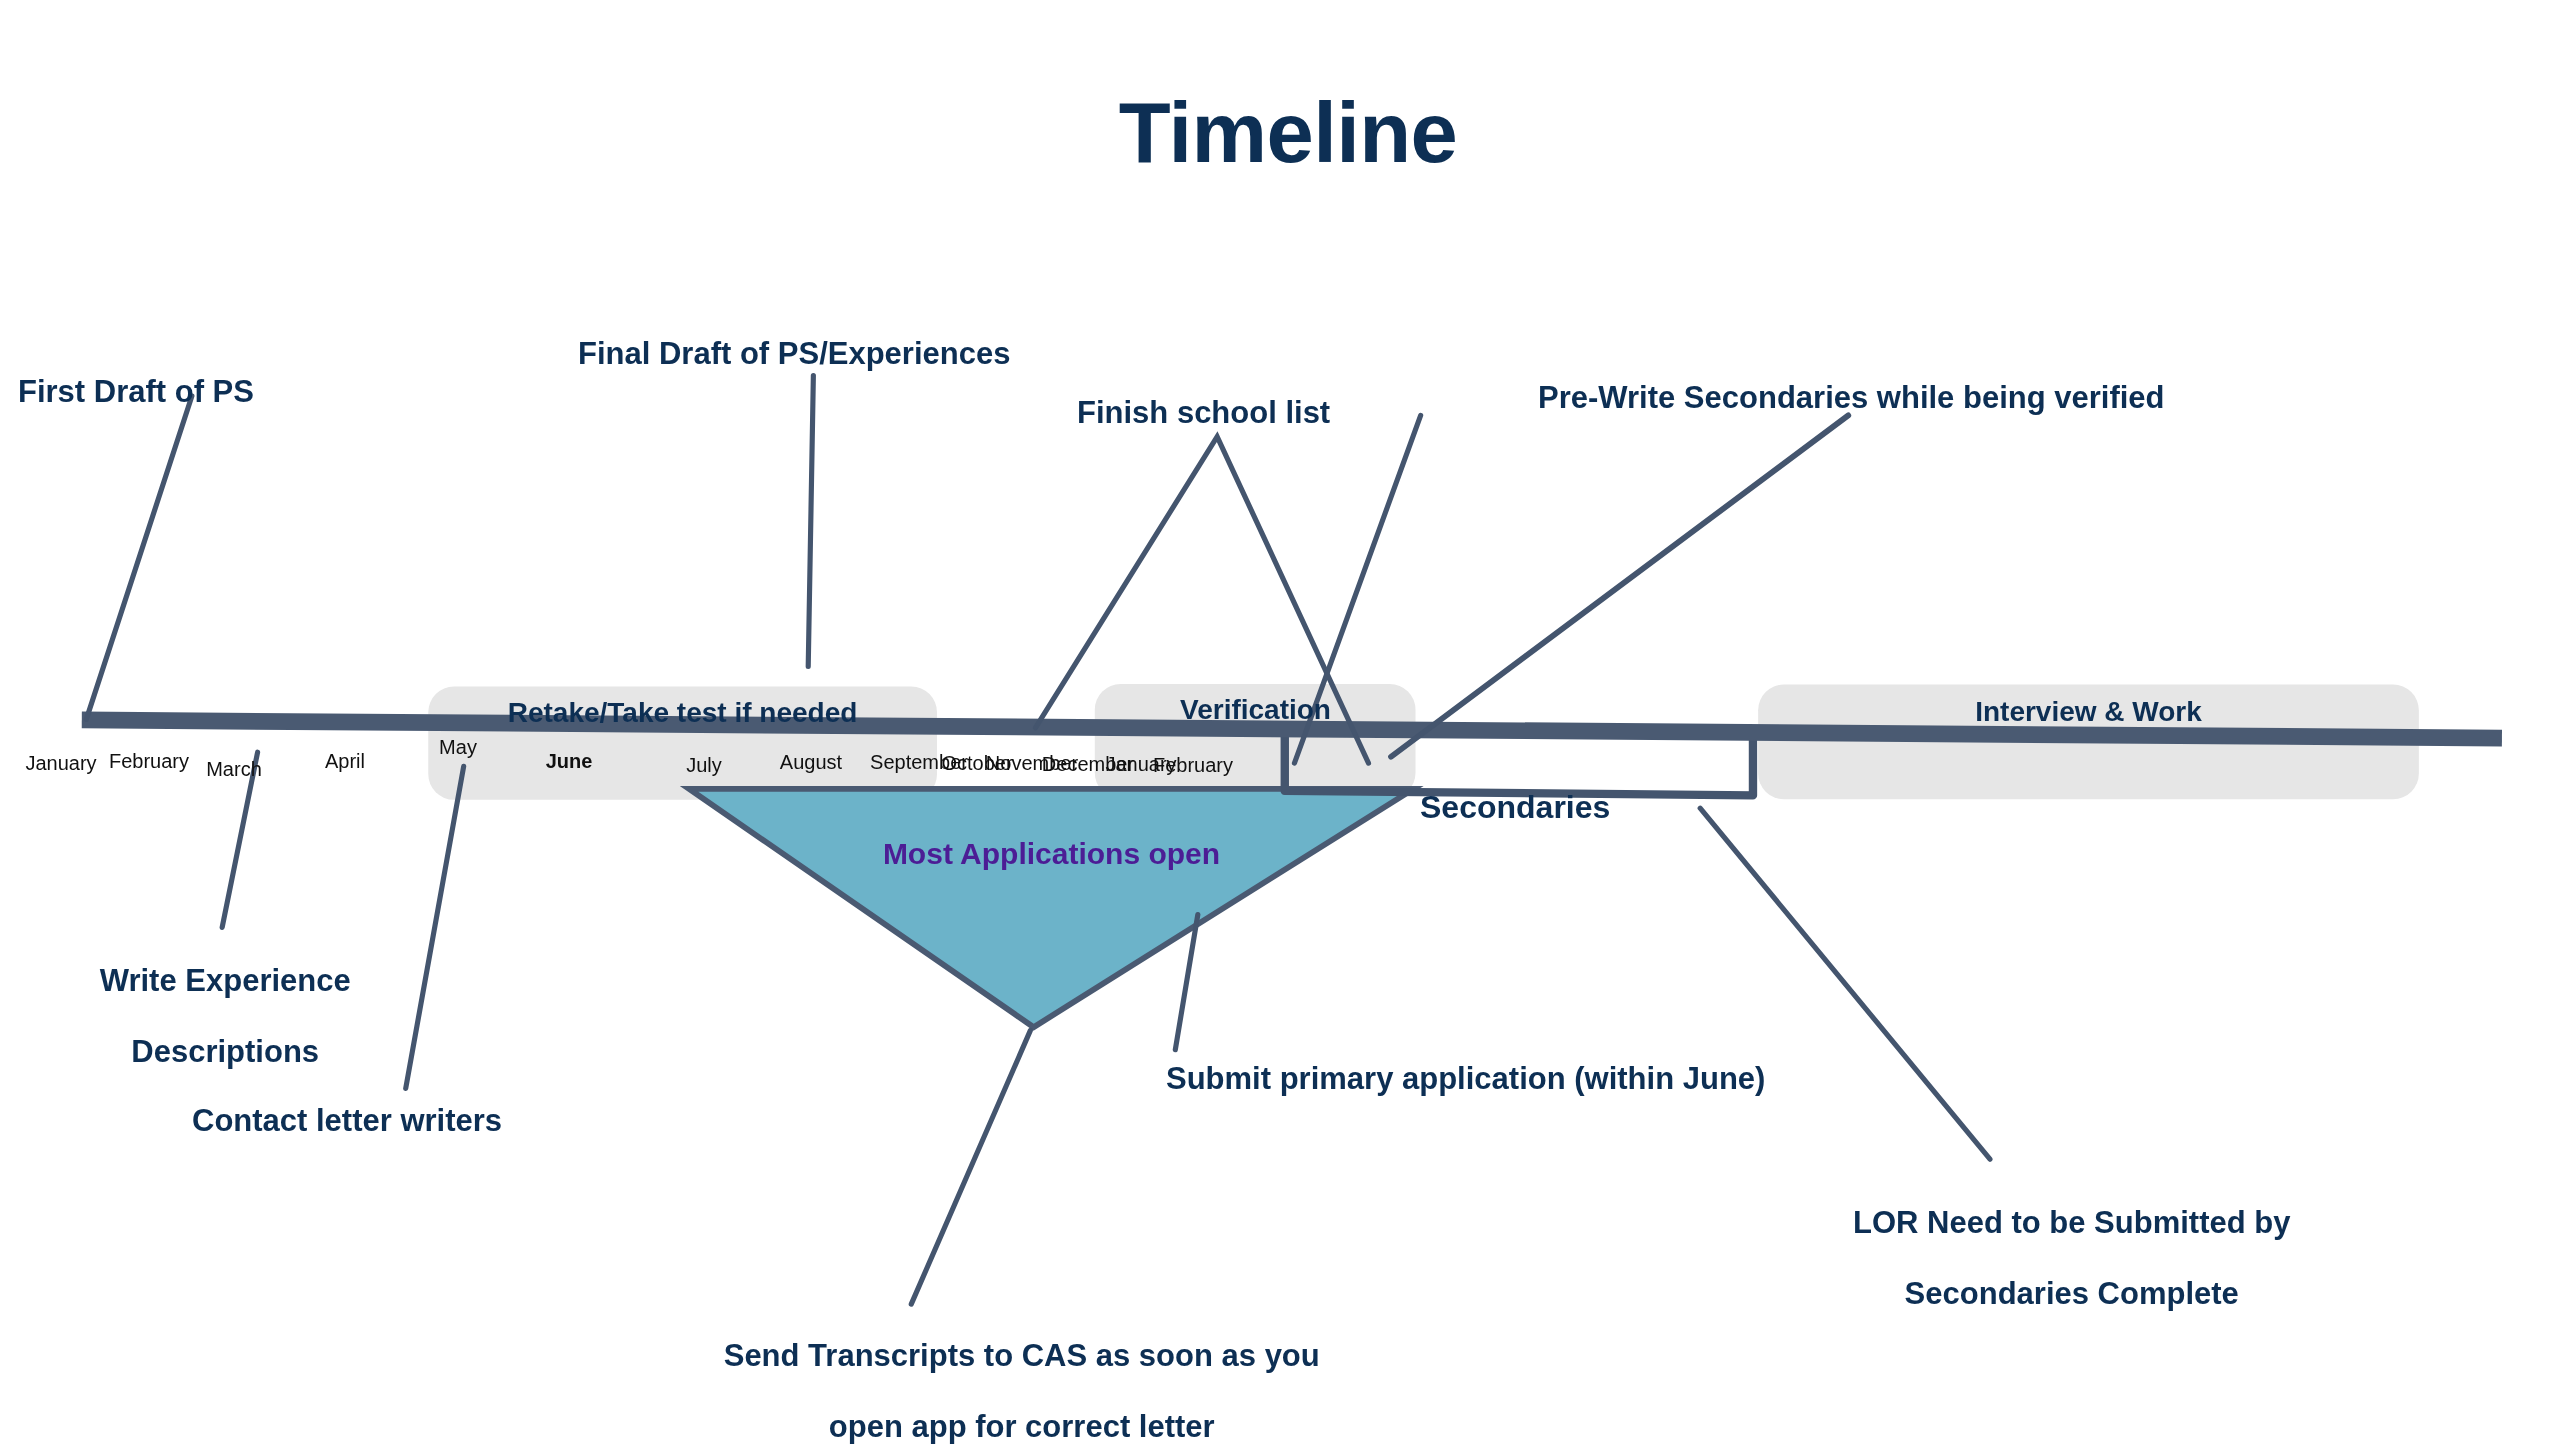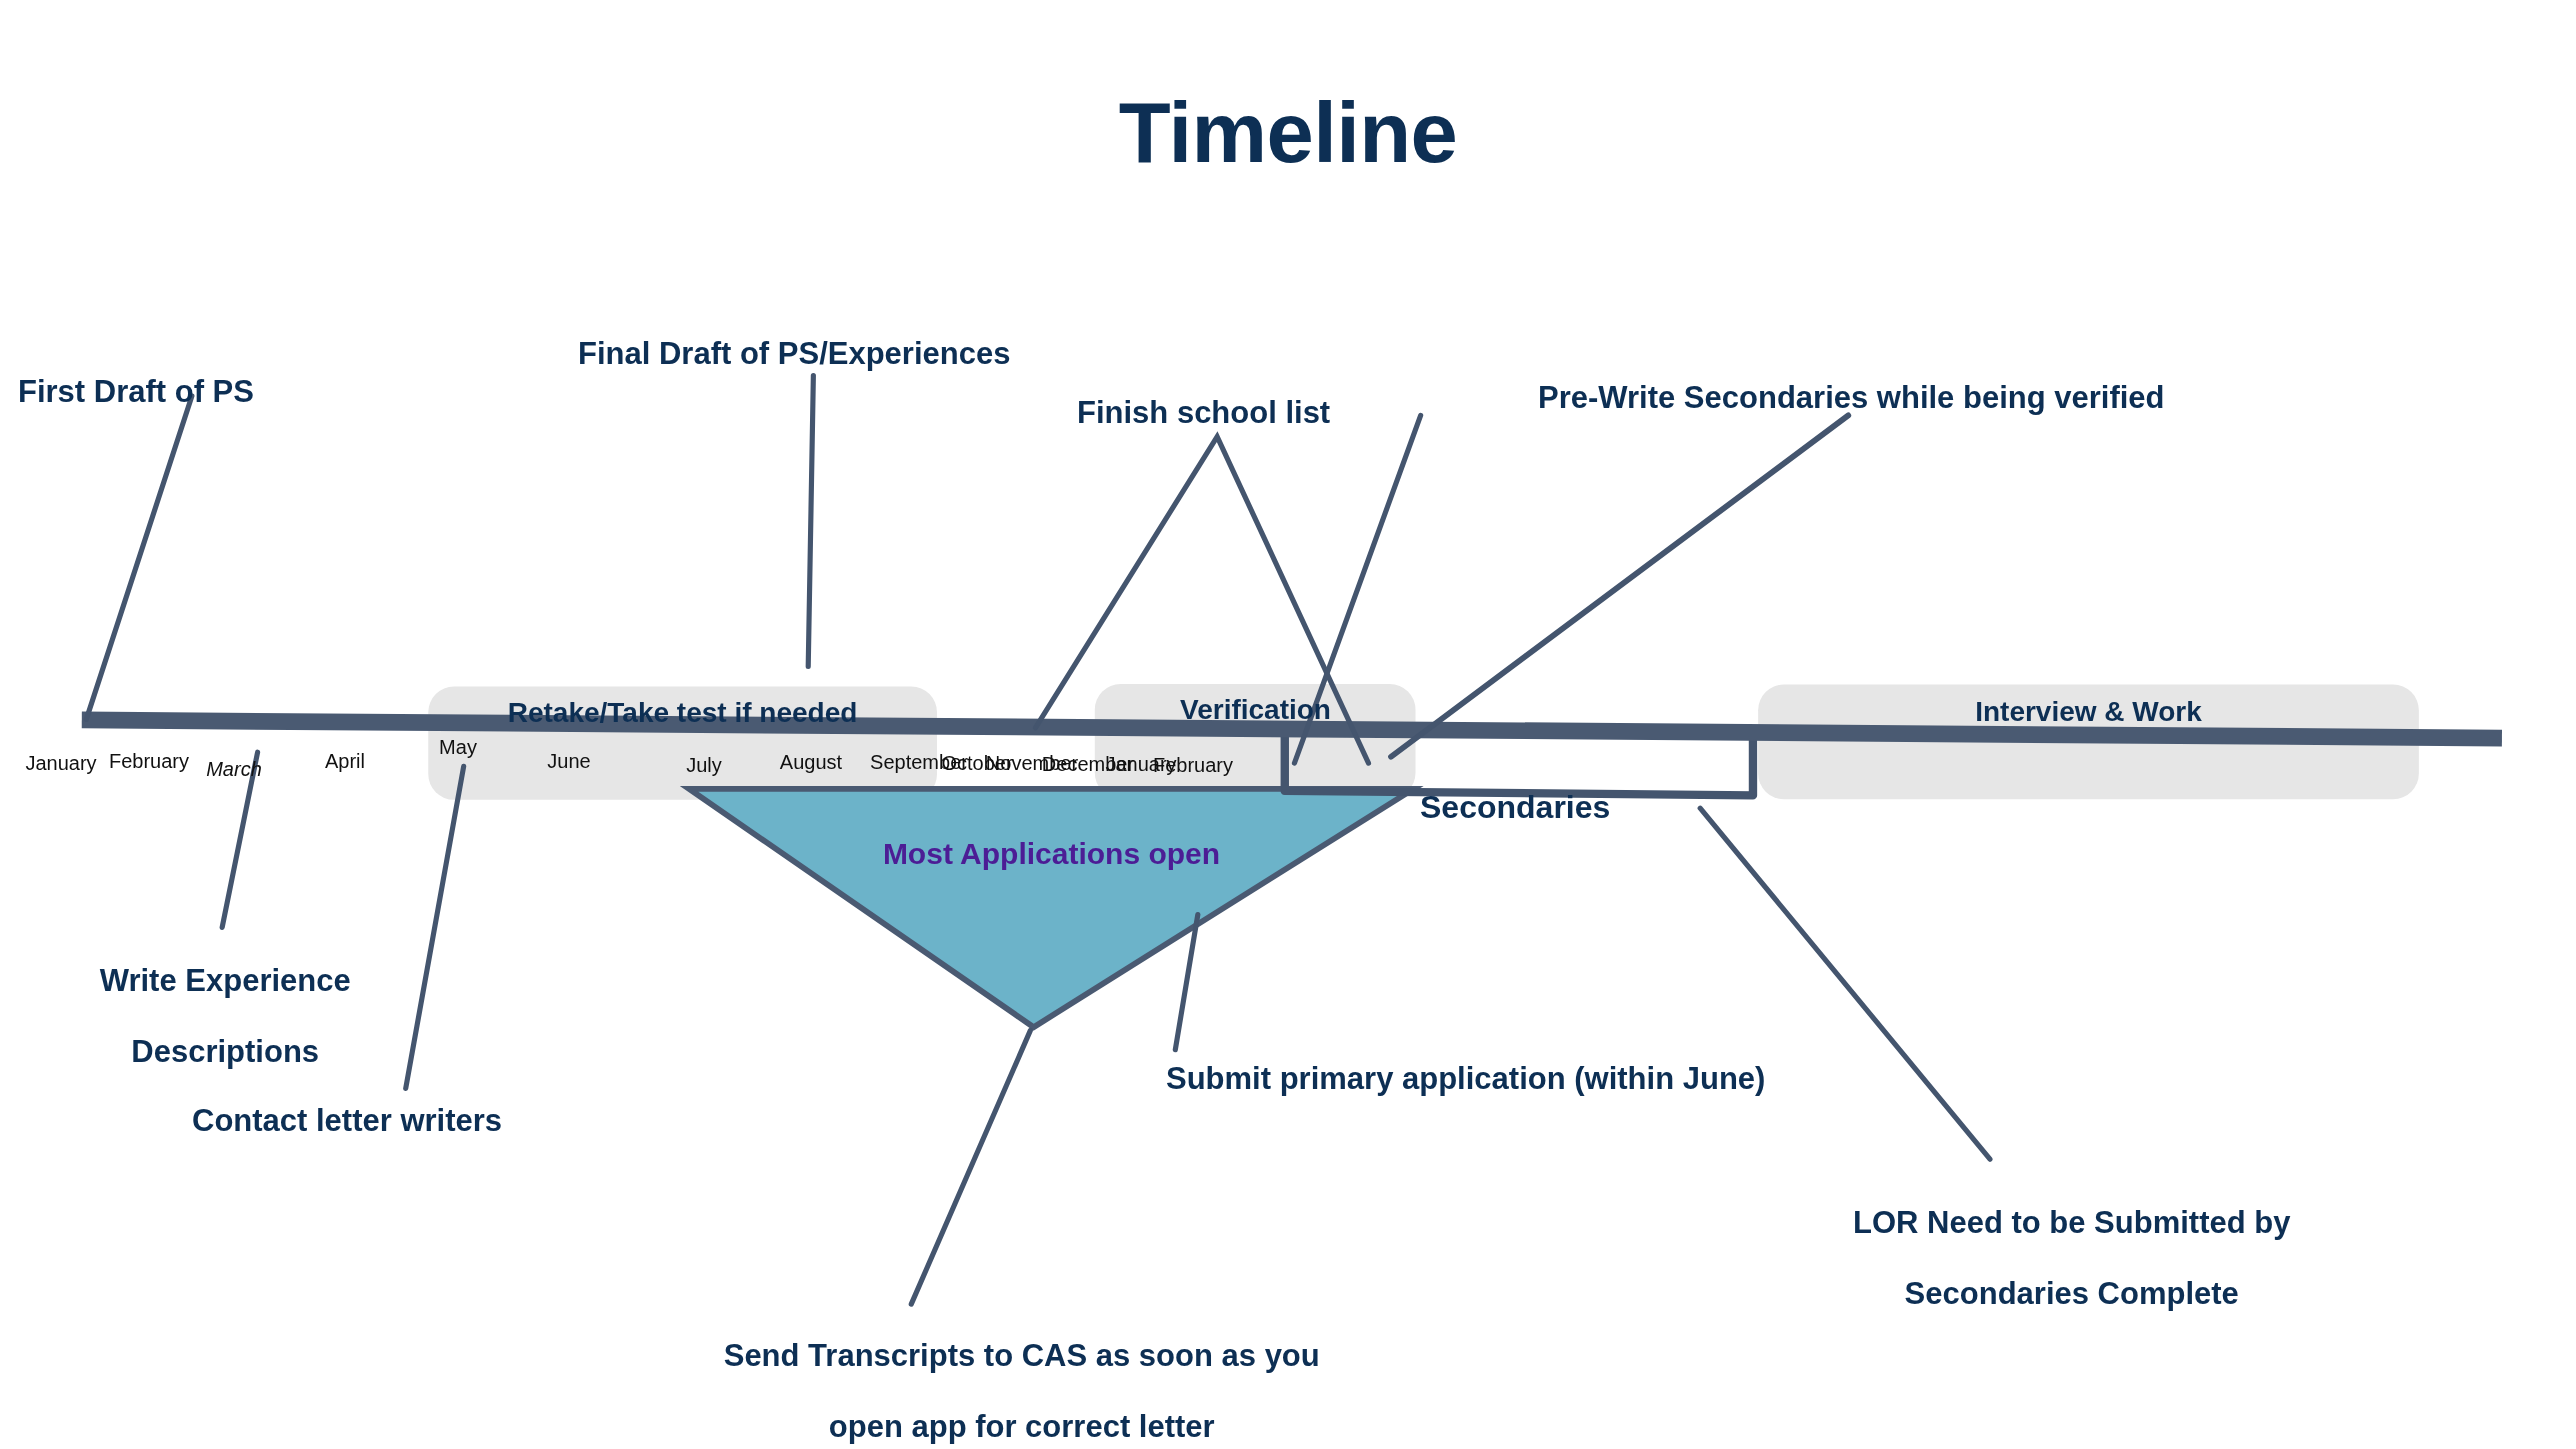--- a/index.html
+++ b/index.html
@@ -75,24 +75,24 @@
   <svg style="position:absolute;left:0;top:0;width:2576px;height:1449px;" viewBox="0 0 4000 2250" xmlns="http://www.w3.org/2000/svg">
     <line x1="2160" y1="1175" x2="2870" y2="645" stroke="#44556e" stroke-width="9" stroke-linecap="round"></line>
   </svg>
 
   <div class="phase-label" style="left:428px;top:697px;width:509px;font-size:28px;">Retake/Take test if needed</div>
   <div class="phase-label" style="left:1095px;top:694px;width:321px;font-size:28px;">Verification</div>
   <div class="phase-label" style="left:1758px;top:696px;width:661px;font-size:28px;">Interview &amp; Work</div>
 
   <div class="month" style="left:0px;top:752px;width:122px;font-size:20px;">January</div>
   <div class="month" style="left:88px;top:750px;width:122px;font-size:20px;">February</div>
-  <div class="month" style="left:173px;top:758px;width:122px;font-size:20px;font-style:italic;">March</div>
+  <div class="month" style="left:173px;top:758px;width:122px;font-size:20px;">March</div>
   <div class="month" style="left:284px;top:750px;width:122px;font-size:20px;">April</div>
   <div class="month" style="left:397px;top:736px;width:122px;font-size:20px;">May</div>
-  <div class="month" style="left:508px;top:750px;width:122px;font-size:20px;">June</div>
+  <div class="month" style="left:508px;top:750px;width:122px;font-size:20px;font-weight:bold;">June</div>
   <div class="month" style="left:643px;top:754px;width:122px;font-size:20px;">July</div>
   <div class="month" style="left:750px;top:751px;width:122px;font-size:20px;">August</div>
   <div class="month" style="left:858px;top:751px;width:122px;font-size:20px;">September</div>
   <div class="month" style="left:916px;top:752px;width:122px;font-size:20px;">October</div>
   <div class="month" style="left:971px;top:752px;width:122px;font-size:20px;">November</div>
   <div class="month" style="left:1027px;top:753px;width:122px;font-size:20px;">December</div>
   <div class="month" style="left:1080px;top:753px;width:122px;font-size:20px;">January</div>
   <div class="month" style="left:1132px;top:754px;width:122px;font-size:20px;">February</div>
 
   <div class="txt" style="left:1420px;top:789px;font-size:32px;">Secondaries</div>

